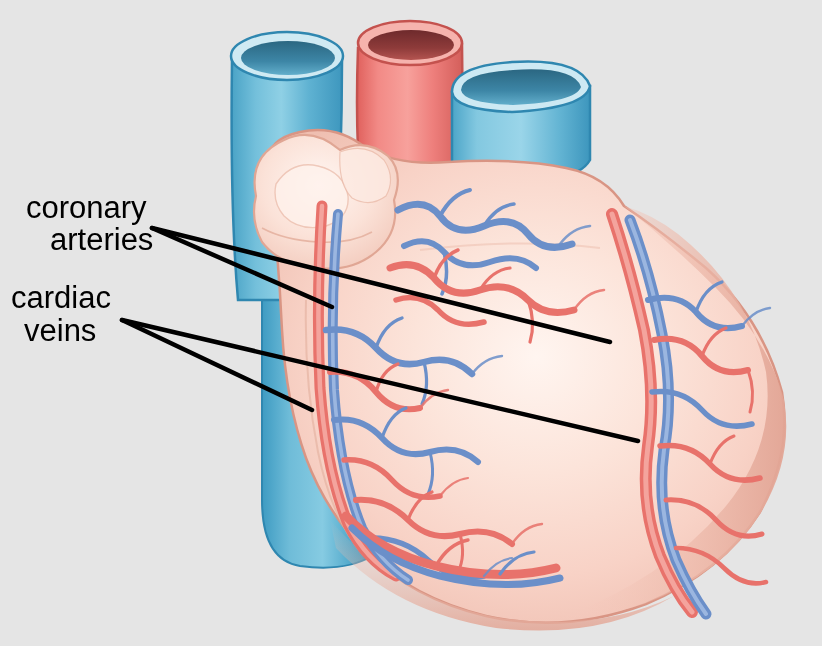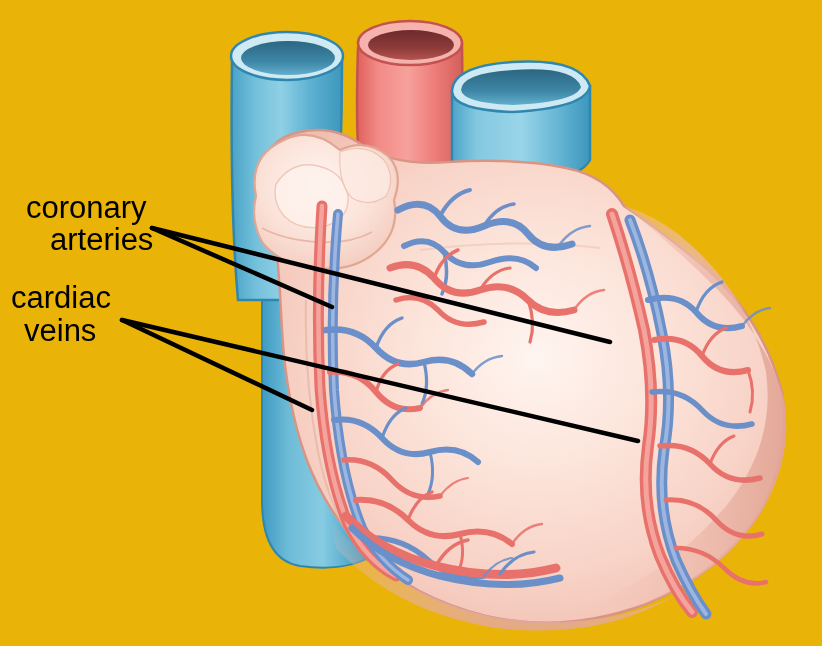--- a/index.html
+++ b/index.html
@@ -10,21 +10,21 @@
   body {
     width: 822px;
     height: 646px;
     overflow: hidden;
     font-family: "Liberation Sans", sans-serif;
   }
   #figure {
     position: relative;
     width: 822px;
     height: 646px;
-    background: #eab308;
+    background: #e5e5e5;
   }
   #figure svg {
     display: block;
   }
   .label-text {
     font-family: "Liberation Sans", sans-serif;
     font-size: 31px;
     fill: #000000;
     white-space: pre;
   }

